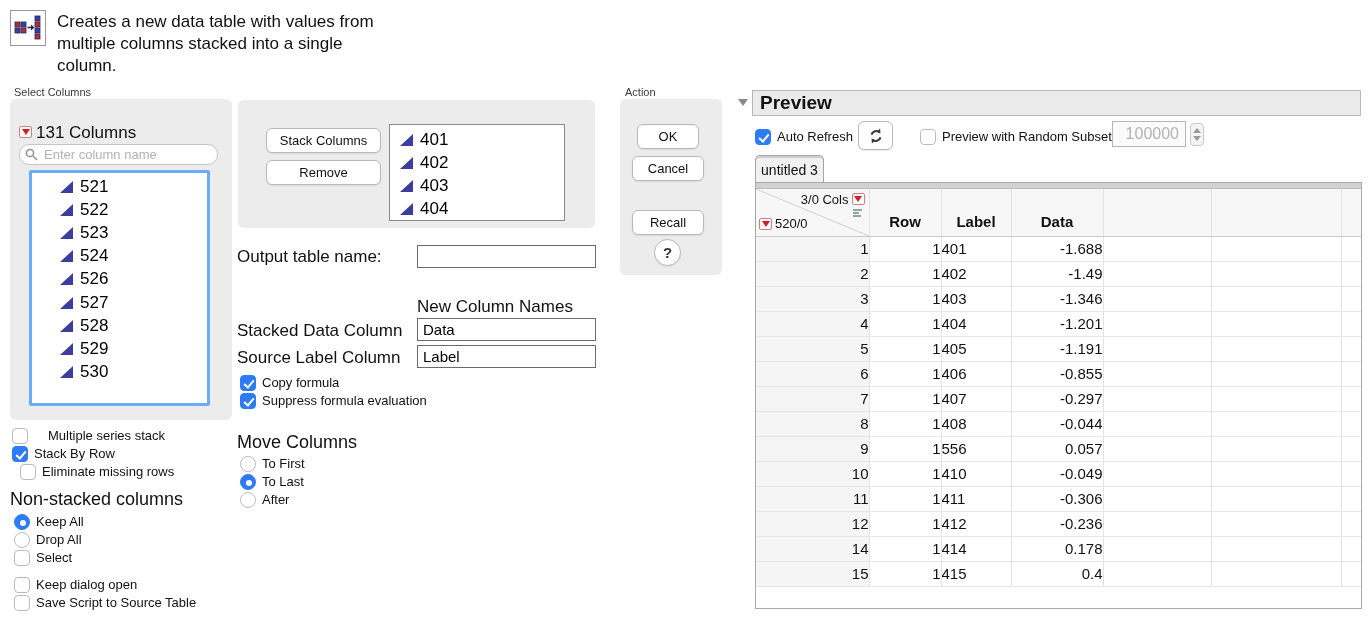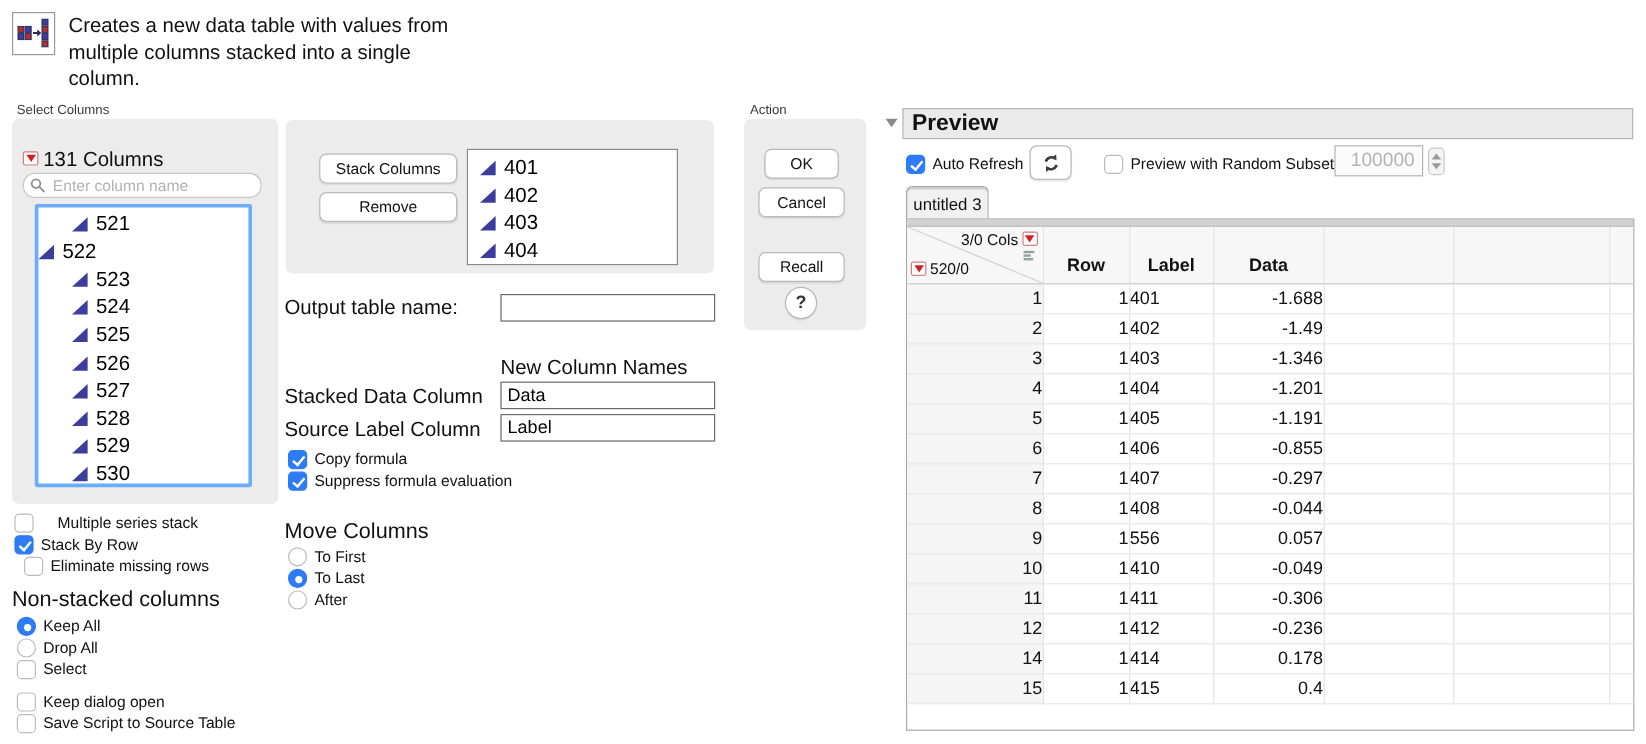--- a/index.html
+++ b/index.html
@@ -133,39 +133,35 @@
     <line x1="8" y1="8" x2="12" y2="12" stroke="#8f8f8f" stroke-width="1.5"></line>
   </svg>
 
   <div class="abs listbox" style="left:29px;top:170px;width:181px;height:236px;border:3px solid #6aacf8;border-radius:2px;box-sizing:border-box;padding-top:2px;">
 
       <div class="citem" style="height:23.2px;padding-left:28px;">
         <span class="tri small"></span>
         <span>521</span>
       </div>
 
-      <div class="citem" style="height:23.2px;">
+      <div class="citem" style="height:23.2px;padding-left:28px;">
         <span class="tri small"></span>
         <span>522</span>
       </div>
 
       <div class="citem" style="height:23.2px;padding-left:28px;">
         <span class="tri small"></span>
         <span>523</span>
       </div>
 
       <div class="citem" style="height:23.2px;padding-left:28px;">
         <span class="tri small"></span>
         <span>524</span>
       </div>
 
-      <div class="citem" style="height:23.2px;padding-left:28px;">
-        <span class="tri small"></span>
-        <span>525</span>
-      </div>
 
       <div class="citem" style="height:23.2px;padding-left:28px;">
         <span class="tri small"></span>
         <span>526</span>
       </div>
 
       <div class="citem" style="height:23.2px;padding-left:28px;">
         <span class="tri small"></span>
         <span>527</span>
       </div>

